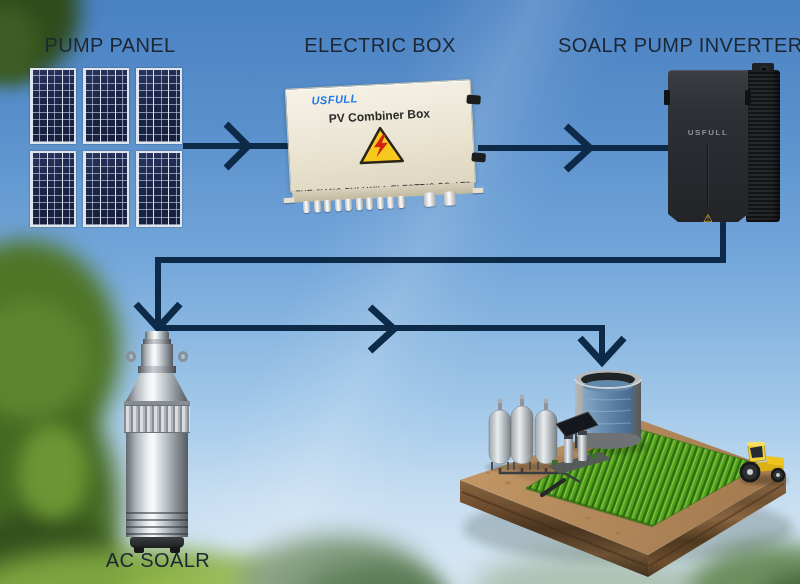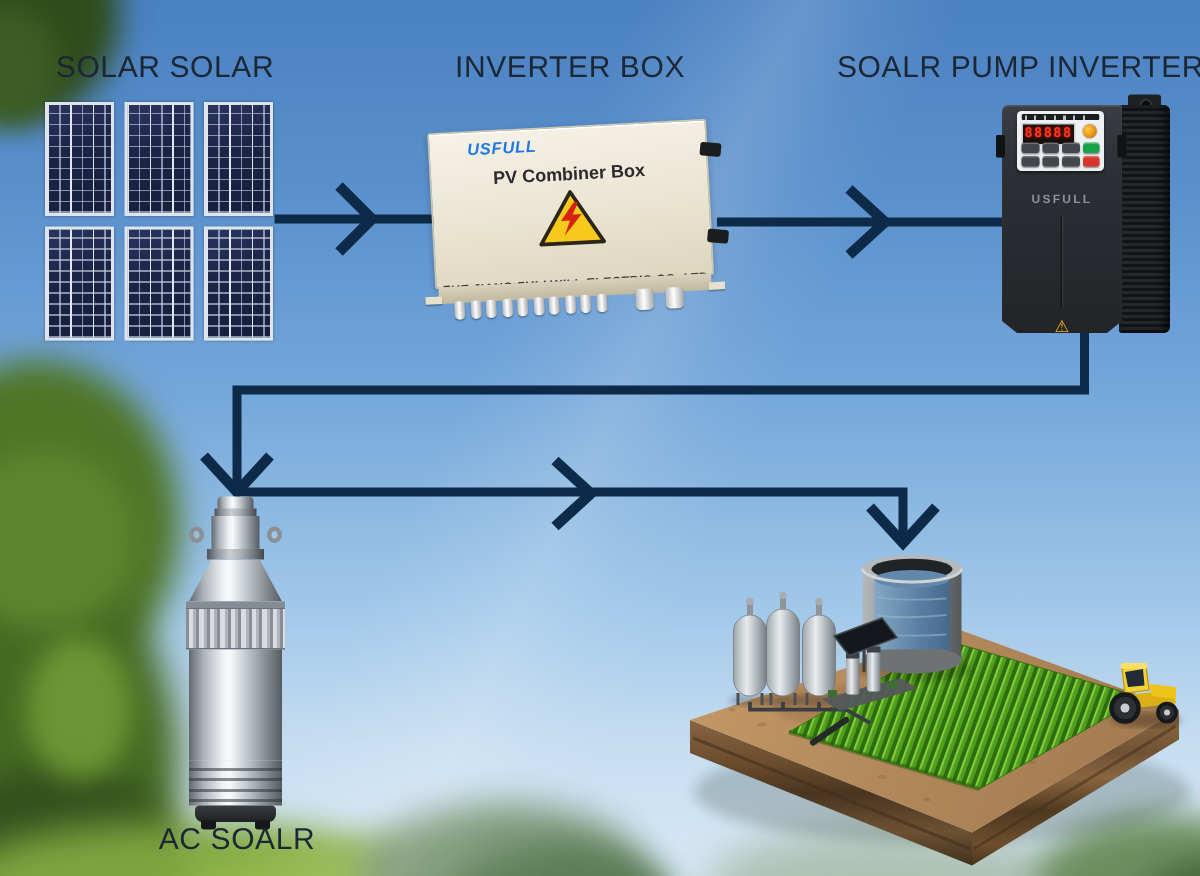--- a/index.html
+++ b/index.html
@@ -116,22 +116,22 @@
       <path d="M478 148 H674" stroke-width="6"></path>
       <polyline points="566,126 590,148 566,170" stroke-width="7"></polyline>
       <path d="M723 220 V260 H158 V324" stroke-width="6"></path>
       <polyline points="136,304 158,328 180,304" stroke-width="7"></polyline>
       <path d="M158 328 H602 V358" stroke-width="6"></path>
       <polyline points="370,307 394,329 370,351" stroke-width="7"></polyline>
       <polyline points="580,338 602,362 624,338" stroke-width="7"></polyline>
     </g>
   </svg>
 
-  <div class="lbl" style="left:20px;top:34px;width:180px;">SOLAR SOLAR</div>
-  <div class="lbl" style="left:290px;top:34px;width:180px;">INVERTER BOX</div>
+  <div class="lbl" style="left:20px;top:34px;width:180px;">PUMP PANEL</div>
+  <div class="lbl" style="left:290px;top:34px;width:180px;">ELECTRIC BOX</div>
   <div class="lbl" style="left:558px;top:34px;width:228px;">SOALR PUMP INVERTER</div>
   <div class="lbl" style="left:98px;top:549px;width:120px;">AC SOALR</div>
 
   <div class="solar-grid">
     <div class="panel"></div>
     <div class="panel"></div>
     <div class="panel"></div>
     <div class="panel"></div>
     <div class="panel"></div>
     <div class="panel"></div>
@@ -168,35 +168,20 @@
   </div>
 
   <div class="inverter">
     <div class="inv-bracket">
       <div class="inv-hole"></div>
     </div>
     <div class="inv-fins"></div>
     <div class="inv-front"></div>
     <div class="inv-ear" style="left:-4px;"></div>
     <div class="inv-ear" style="left:77px;"></div>
-    <div class="inv-panel">
-      <div class="inv-strip"></div>
-      <div class="inv-display">88888</div>
-      <div class="inv-knob"></div>
-      <div class="inv-keys">
-        <div class="key"></div>
-        <div class="key"></div>
-        <div class="key"></div>
-        <div class="key green"></div>
-        <div class="key"></div>
-        <div class="key"></div>
-        <div class="key"></div>
-        <div class="key red"></div>
-      </div>
-    </div>
     <div class="inv-brand">USFULL</div>
     <div class="inv-seam"></div>
     <div class="inv-warn">⚠</div>
   </div>
 
   <div class="pump">
     <div class="p-cap metal"></div>
     <div class="p-capring metal-dk"></div>
     <div class="p-neck metal"></div>
     <div class="p-eyelet" style="left:2px;"></div>

